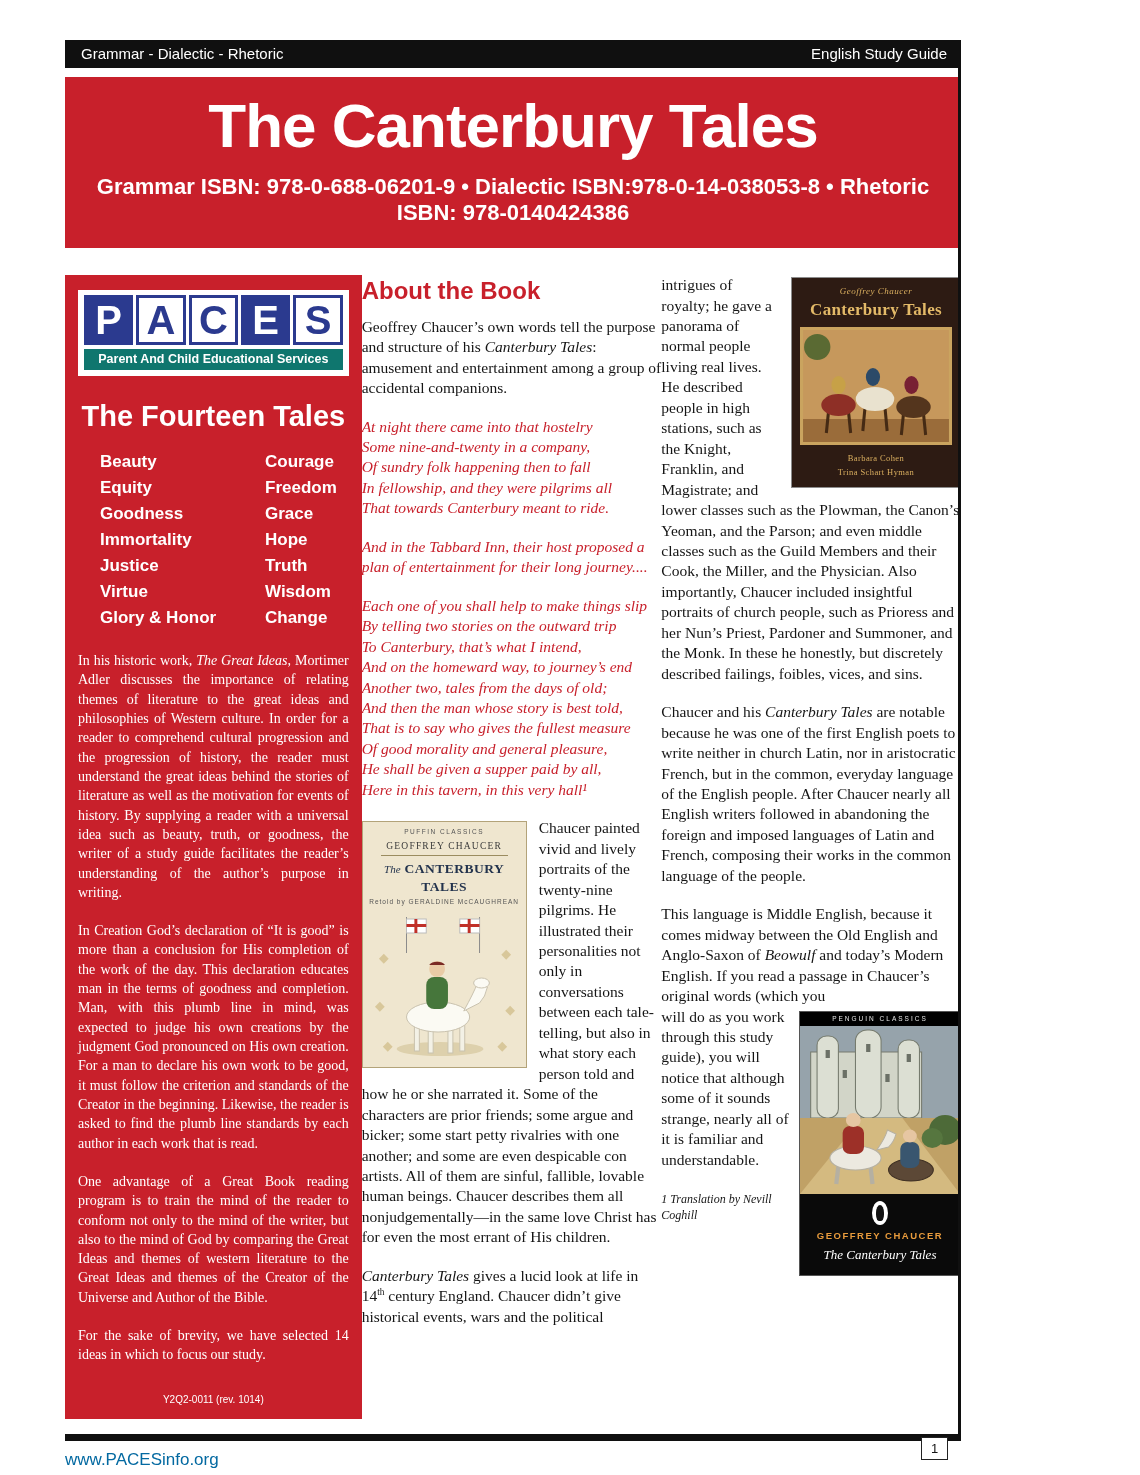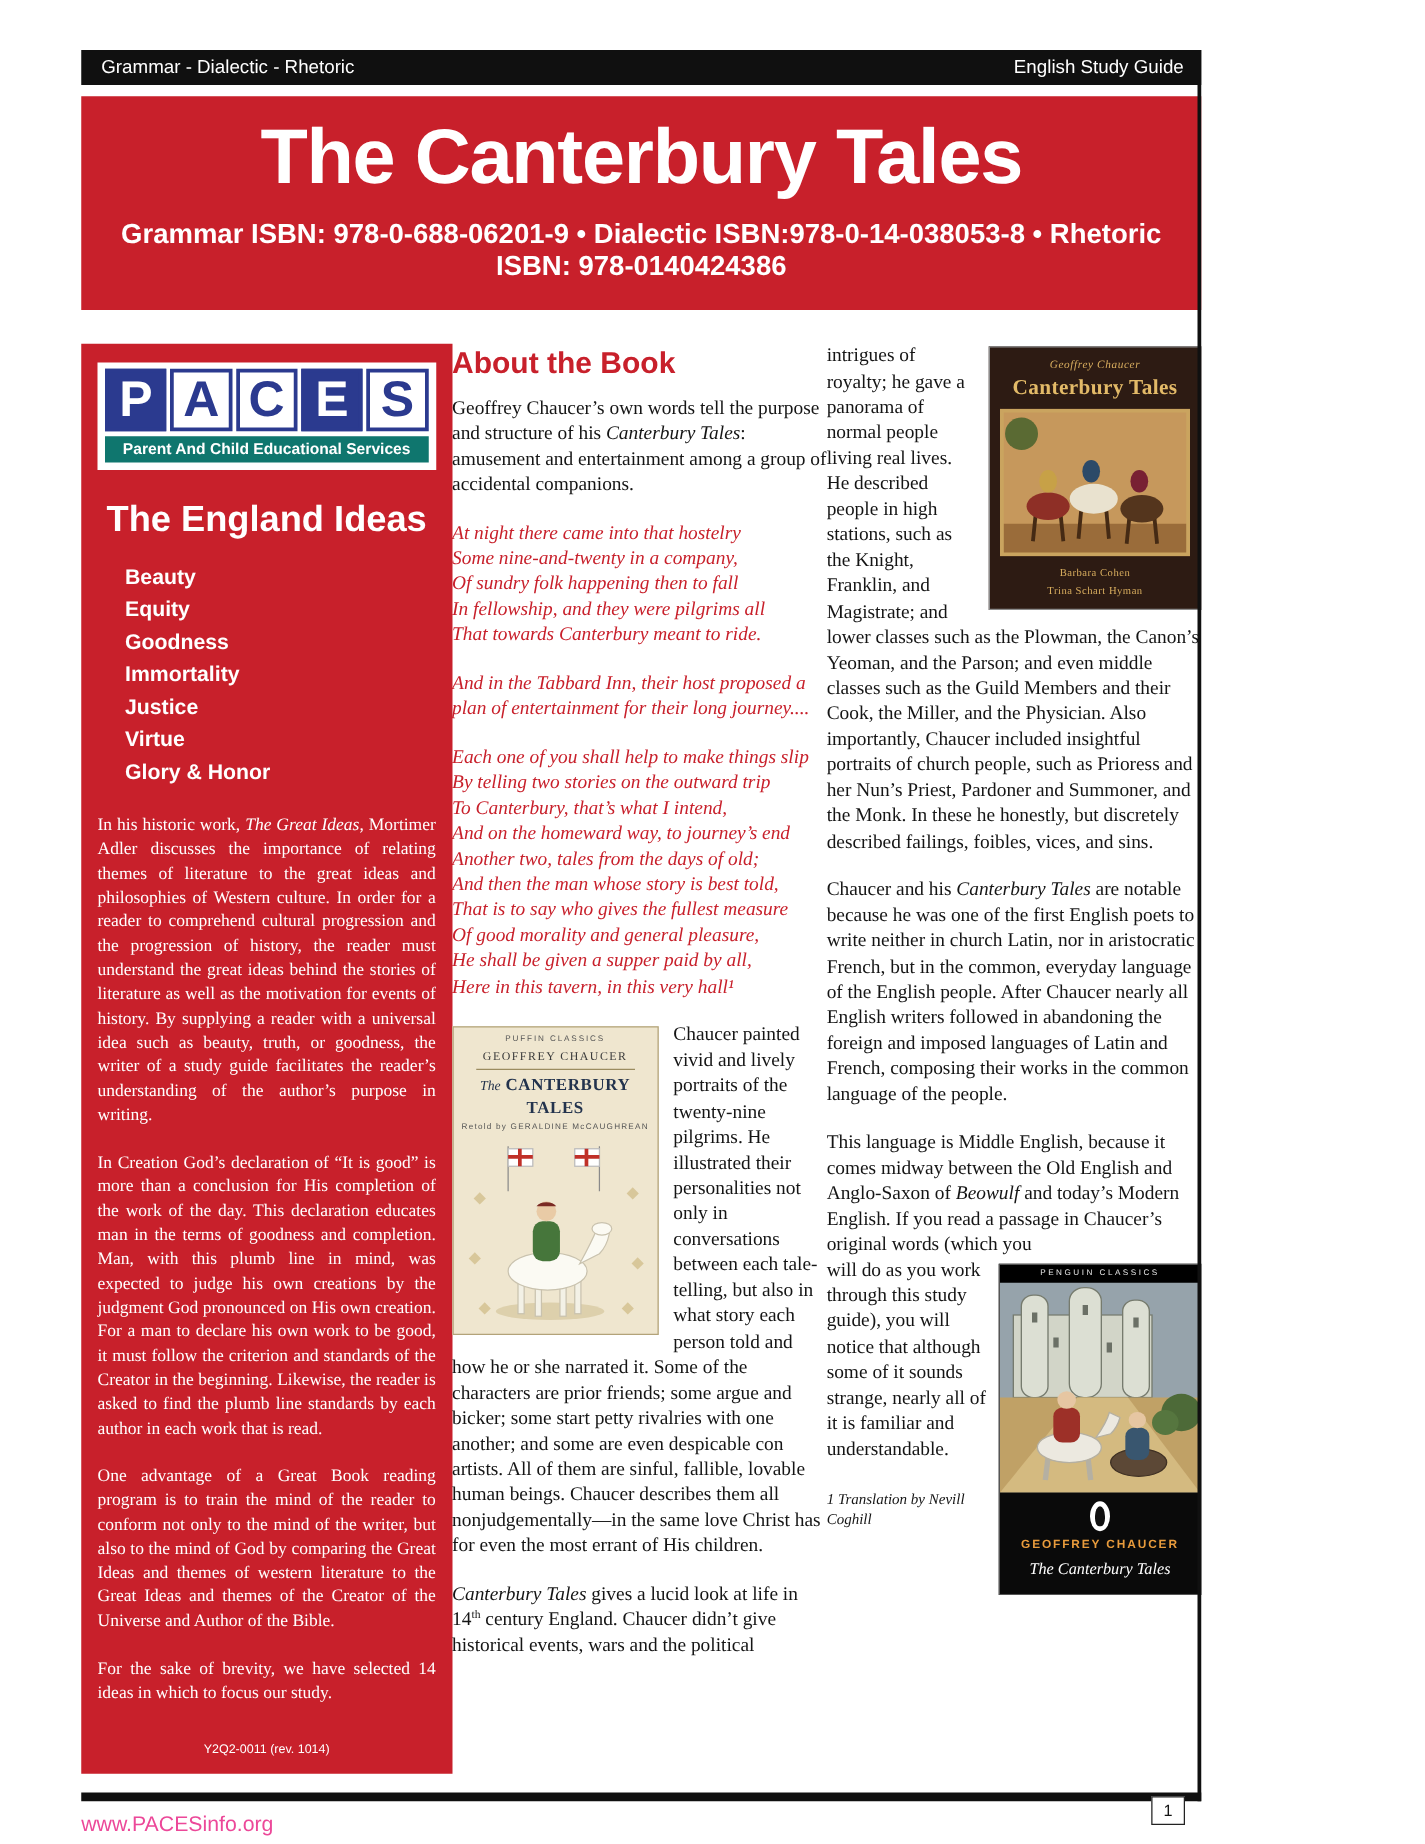--- a/index.html
+++ b/index.html
@@ -85,21 +85,21 @@
   .pg-bird{position:absolute;left:4px;top:4px;width:8px;height:16px;background:#111;border-radius:50% 50% 40% 40%;}
   .pg-author{color:var(--orange);font-family:"Liberation Sans",sans-serif;font-weight:700;font-size:9.5px;letter-spacing:1.5px;}
   .pg-title{color:#fff;font-style:italic;font-size:13px;margin-top:3px;}
 
   
   .footline{height:7px;background:#101010;margin-top:15px;}
   .vline{position:absolute;top:0;bottom:0;right:0;width:3px;background:#101010;}
   .pagebox{position:absolute;right:13px;bottom:-19px;width:27px;height:23px;border:1.5px solid #222;background:#fff;
     display:flex;align-items:center;justify-content:center;font-family:"Liberation Sans",sans-serif;font-size:13px;z-index:2;}
   .footer-row{margin:9px 65px 30px;font-family:"Liberation Sans",sans-serif;font-size:17px;}
-  .site-url{color:#ec4899;text-decoration:none;}
+  .site-url{color:#0369a1;text-decoration:none;}
 </style>
 </head>
 <body>
 
 <div class="sheet">
 
   <div class="topbar">
     <span>Grammar - Dialectic - Rhetoric</span>
     <span>English Study Guide</span>
   </div>
@@ -116,32 +116,42 @@
         <div class="logo-letters">
           <div class="logo-cell lb">P</div>
           <div class="logo-cell lw">A</div>
           <div class="logo-cell lw">C</div>
           <div class="logo-cell lb">E</div>
           <div class="logo-cell lw">S</div>
         </div>
         <div class="logo-tagline">Parent And Child Educational Services</div>
       </div>
 
-      <div class="sb-heading">The England Ideas</div>
+      <div class="sb-heading">The Fourteen Tales</div>
 
       <div class="ideas">
         <div class="ideas-col left">
 
         <div class="idea">Beauty</div>
             <div class="idea">Equity</div>
             <div class="idea">Goodness</div>
             <div class="idea">Immortality</div>
             <div class="idea">Justice</div>
             <div class="idea">Virtue</div>
             <div class="idea">Glory &amp; Honor</div>
+          </div>
+        <div class="ideas-col right">
+
+        <div class="idea">Courage</div>
+            <div class="idea">Freedom</div>
+            <div class="idea">Grace</div>
+            <div class="idea">Hope</div>
+            <div class="idea">Truth</div>
+            <div class="idea">Wisdom</div>
+            <div class="idea">Change</div>
           </div>
       </div>
 
       <p class="sb-p"><span>In his historic work, </span><span class="em">The Great Ideas</span><span>, Mortimer Adler discusses the importance of relating themes of literature to the great ideas and philosophies of Western culture. In order for a reader to comprehend cultural progression and the progression of history, the reader must understand the great ideas behind the stories of literature as well as the motivation for events of history. By supplying a reader with a universal idea such as beauty, truth, or goodness, the writer of a study guide facilitates the reader’s understanding of the author’s purpose in writing.</span></p>
       <p class="sb-p">In Creation God’s declaration of “It is good” is more than a conclusion for His completion of the work of the day. This declaration educates man in the terms of goodness and completion. Man, with this plumb line in mind, was expected to judge his own creations by the judgment God pronounced on His own creation. For a man to declare his own work to be good, it must follow the criterion and standards of the Creator in the beginning. Likewise, the reader is asked to find the plumb line standards by each author in each work that is read.</p>
       <p class="sb-p">One advantage of a Great Book reading program is to train the mind of the reader to conform not only to the mind of the writer, but also to the mind of God by comparing the Great Ideas and themes of western literature to the Great Ideas and themes of the Creator of the Universe and Author of the Bible.</p>
       <p class="sb-p">For the sake of brevity, we have selected 14 ideas in which to focus our study.</p>
 
       <div class="doc-code">Y2Q2-0011 (rev. 1014)</div>
     </aside>

